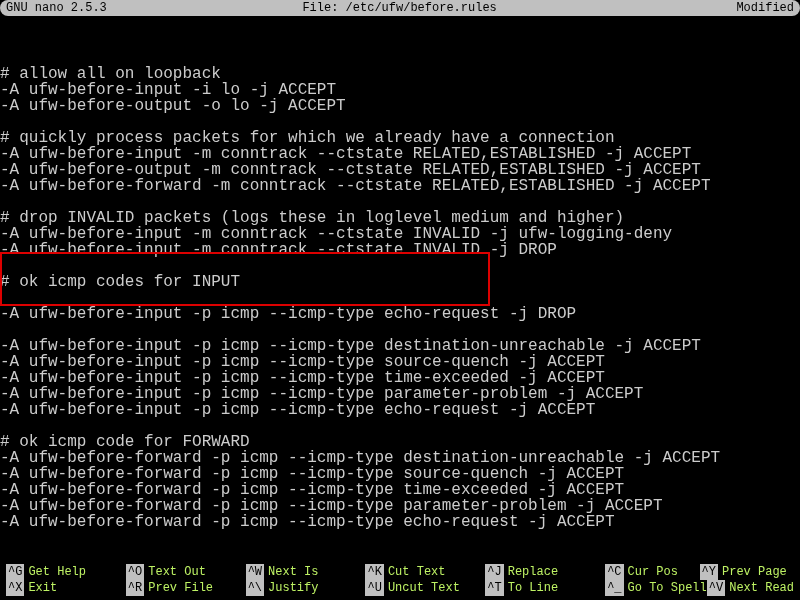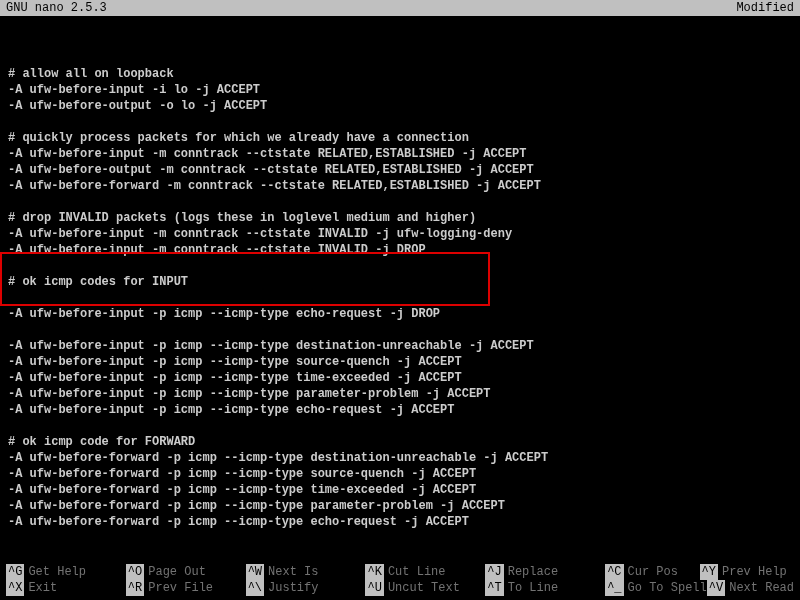--- a/index.html
+++ b/index.html
@@ -15,33 +15,33 @@
     }
     .header {
       background: #c0c0c0;
       color: #000;
       height: 16px;
       display: flex;
       justify-content: space-between;
       padding: 0 6px;
       font-size: 12px;
       line-height: 16px;
+      border-radius: 8px;
     }
     .header-left { flex: 0 0 auto; }
     .header-center { flex: 1; text-align: center; }
     .header-right { flex: 0 0 auto; margin-left: 44px; }
     .editor {
-      padding: 2px 8px;
+      padding: 2px 0;
       white-space: pre;
       line-height: 16px;
-      font-size: 12px;
+      font-size: 16px;
       position: relative;
       height: 546px;
       overflow: hidden;
-      font-weight: bold;
     }
     .highlight-box {
       position: absolute;
       border: 2px solid #d00;
       left: 0px;
       top: 236px;
       width: 490px;
       height: 54px;
       pointer-events: none;
     }
@@ -64,29 +64,30 @@
     }
     .key {
       background: #c0c0c0;
       color: #000;
       padding: 0 2px;
       margin-right: 4px;
       font-size: 12px;
       white-space: pre;
     }
     .label {
-      color: #737373;
+      color: #bef264;
       white-space: pre;
     }
   </style>
 </head>
 <body>
 
 <div class="header">
   <span class="header-left">  GNU nano 2.5.3</span>
+  <span class="header-center">File: /etc/ufw/before.rules</span>
   <span class="header-right">Modified  </span>
 </div>
 
 <div class="editor">
   <span>
 
 # allow all on loopback
 -A ufw-before-input -i lo -j ACCEPT
 -A ufw-before-output -o lo -j ACCEPT
 
@@ -118,35 +119,35 @@
   <div class="highlight-box"></div>
 </div>
 
 <div class="footer">
   <div class="footer-item">
       <span class="key">^G</span>
       <span class="label">Get Help</span>
     </div>
   <div class="footer-item">
       <span class="key">^O</span>
-      <span class="label">Page Out</span>
+      <span class="label">Text Out</span>
     </div>
   <div class="footer-item">
       <span class="key">^W</span>
       <span class="label">Next Is</span>
     </div>
   <div class="footer-item">
       <span class="key">^K</span>
-      <span class="label">Cut Line</span>
+      <span class="label">Cut Text</span>
     </div>
   <div class="footer-item">
       <span class="key">^J</span>
       <span class="label">Replace</span>
     </div>
-  <div class="footer-item"><span class="key">^C</span><span class="label">Cur Pos</span>&nbsp;&nbsp;&nbsp;<span class="key">^Y</span><span class="label">Prev Help</span></div>
+  <div class="footer-item"><span class="key">^C</span><span class="label">Cur Pos</span>&nbsp;&nbsp;&nbsp;<span class="key">^Y</span><span class="label">Prev Page</span></div>
   <div class="footer-item">
       <span class="key">^X</span>
       <span class="label">Exit</span>
     </div>
   <div class="footer-item">
       <span class="key">^R</span>
       <span class="label">Prev File</span>
     </div>
   <div class="footer-item">
       <span class="key">^\</span>

